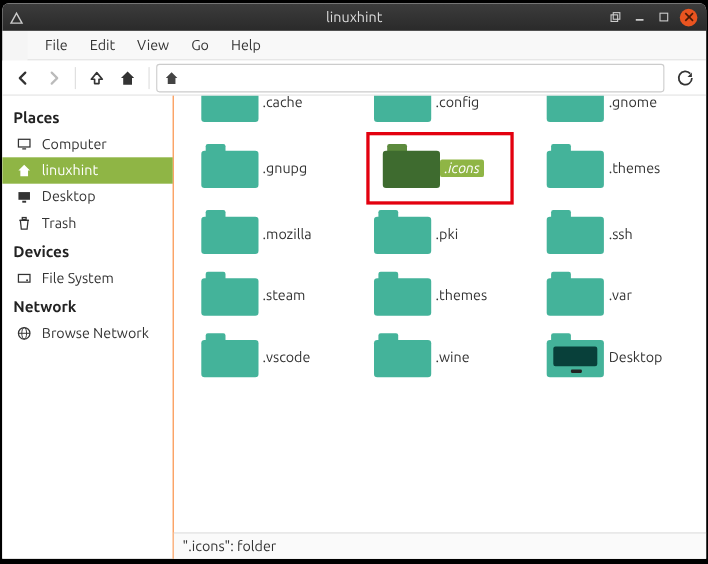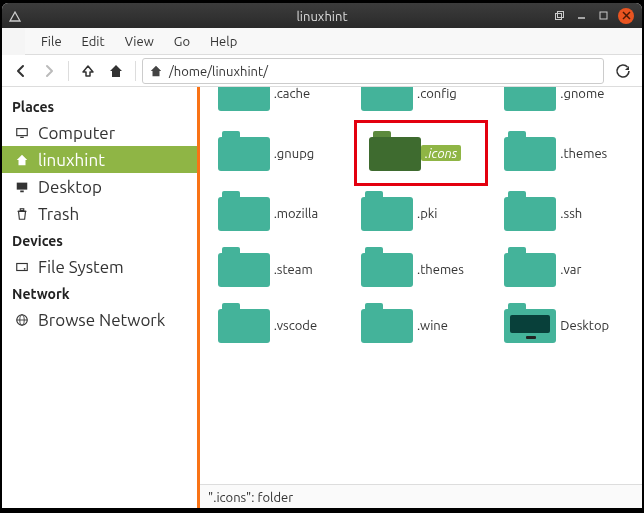--- a/index.html
+++ b/index.html
@@ -14,23 +14,23 @@
   .menubar { height: 27px; background: #f8f8f8; border-bottom: 1px solid #ddd; display: flex; align-items: center; padding: 0 6px; font-size: 13px; color: #333; margin-left: 23px; }
   .menubar .mitem { padding: 4px 10px; }
   .toolbar { height: 32px; background: #fff; border-bottom: 1px solid #ddd; display: flex; align-items: center; padding: 0 6px; gap: 2px; }
   .tbtn2 { width: 26px; height: 26px; display: flex; align-items: center; justify-content: center; color: #333; font-size: 16px; }
   .tbtn2.disabled { color: #bbb; }
   .tsep { width: 1px; height: 20px; background: #ddd; margin: 0 4px; }
   .locbar { flex: 1; height: 26px; border: 1px solid #ccc; border-radius: 3px; display: flex; align-items: center; padding: 0 6px; font-size: 13px; color: #333; background: #fff; }
   .locbar .licon { margin-right: 6px; color: #444; font-size: 14px; }
   .refresh { width: 26px; height: 26px; display: flex; align-items: center; justify-content: center; color: #333; font-size: 16px; margin-left: 4px; }
   .body { flex: 1; display: flex; min-height: 0; }
-  .sidebar { width: 198px; background: #fff; border-right: 3px solid #f97316; padding-top: 6px; }
+  .sidebar { width: 156px; background: #fff; border-right: 1px solid #f97316; padding-top: 6px; }
   .sbhead { font-weight: bold; font-size: 14px; color: #222; padding: 6px 10px 4px; }
-  .sbitem { display: flex; align-items: center; gap: 8px; padding: 4px 10px 4px 12px; font-size: 17px; color: #333; }
+  .sbitem { display: flex; align-items: center; gap: 8px; padding: 4px 10px 4px 12px; font-size: 13px; color: #333; }
   .sbitem.active { background: #8fb545; color: #fff; }
   .sbicon { width: 16px; height: 16px; display: flex; align-items: center; justify-content: center; font-size: 13px; }
   .content { flex: 1; background: #fff; display: flex; flex-direction: column; min-height: 0; }
   .iconview { flex: 1; overflow: hidden; }
   .grid { display: grid; grid-template-columns: repeat(3, 120px); justify-content: space-around; row-gap: 12px; padding: 6px 6px 10px; margin-top: -22px; }
   .cell { display: flex; flex-direction: row; align-items: center; position: relative; }
   .folder { width: 52px; height: 40px; position: relative; margin-bottom: 4px; }
   .folder .tab { position: absolute; top: 0; left: 4px; width: 18px; height: 8px; background: var(--fcol,#44b39a); border-radius: 2px 2px 0 0; }
   .folder .body2 { position: absolute; top: 6px; left: 0; right: 0; bottom: 0; background: var(--fcol,#44b39a); border-radius: 3px; }
   .folder.dark { --fcol:#3e6b2f; }
@@ -111,21 +111,20 @@
           <path d="M2 8 L8 2 L14 8 L12 8 L12 14 L4 14 L4 8 Z" fill="#333"></path>
         </svg>
     </span>
     <span class="tsep"></span>
     <div class="locbar">
       <span class="licon">
         <svg width="14" height="14" viewBox="0 0 16 16">
             <path d="M2 8 L8 2 L14 8 L12 8 L12 14 L4 14 L4 8 Z" fill="#444"></path>
           </svg>
       </span>
-      <span>/home/linuxhint/</span>
     </div>
     <span class="refresh">
       <svg width="16" height="16" viewBox="0 0 16 16">
           <path d="M12.5 4 A6 6 0 1 0 14 8" fill="none" stroke="#333" stroke-width="1.6"></path>
           <path d="M14 3 L14 7 L10 7 Z" fill="#333"></path>
         </svg>
     </span>
   </div>
 
   <div class="body">

